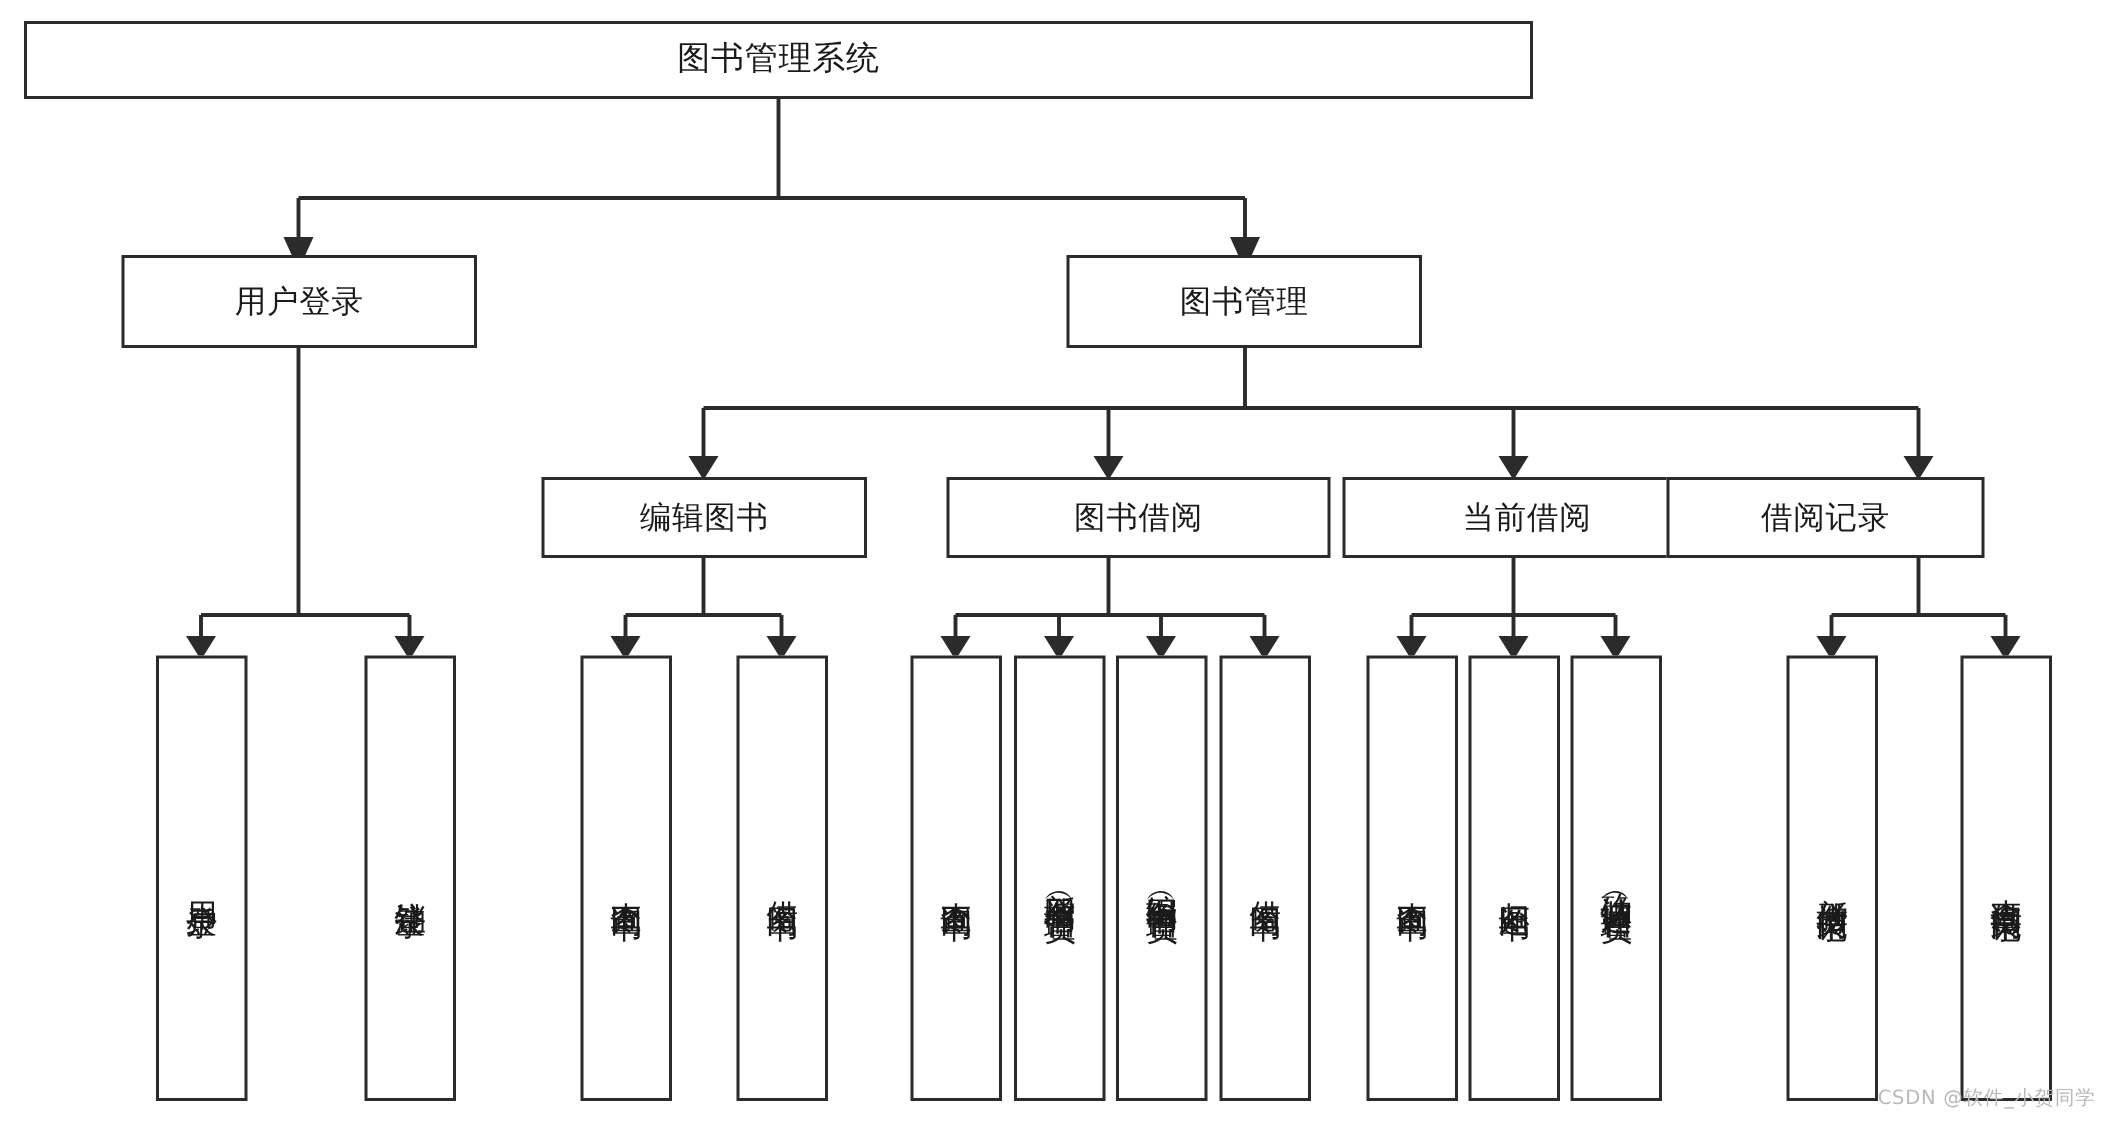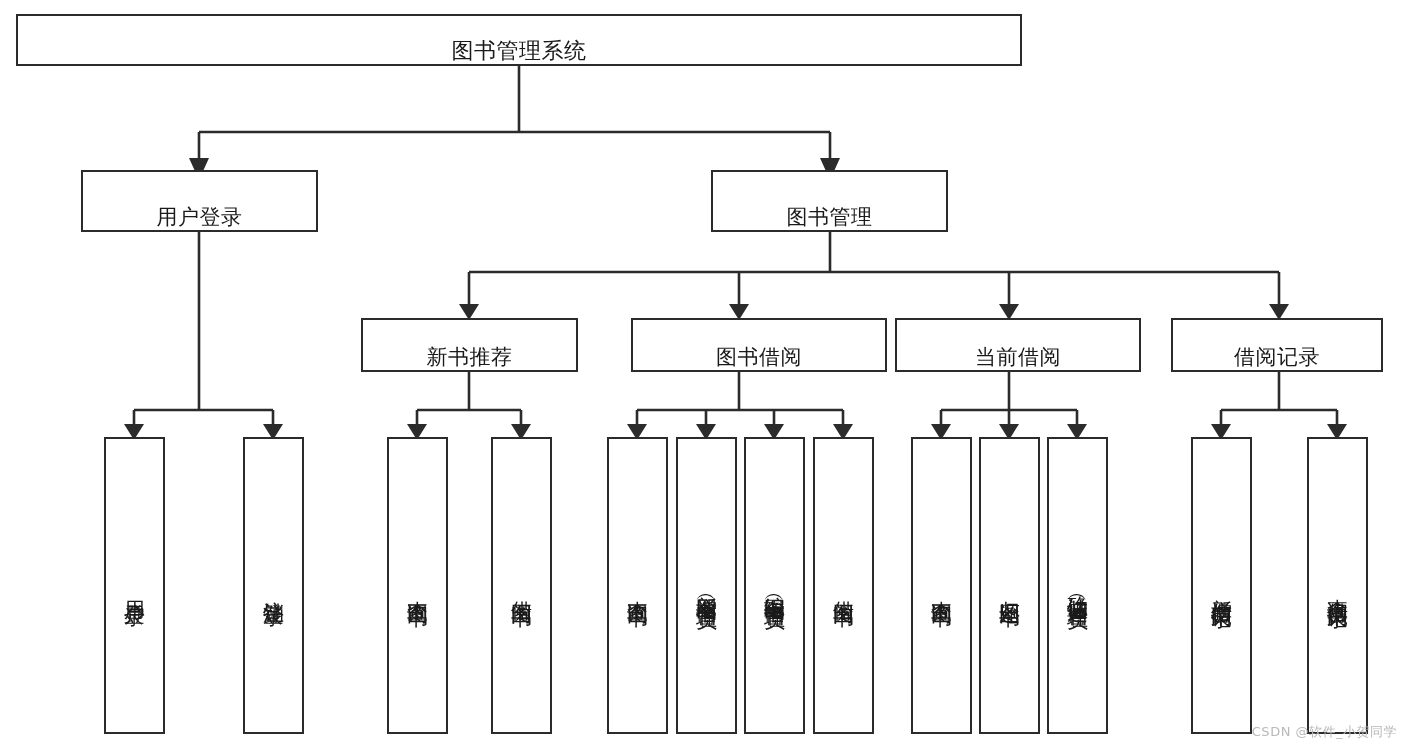--- a/index.html
+++ b/index.html
@@ -25,21 +25,21 @@
     width: 1405px;
     height: 747px;
     pointer-events: none;
   }
   .node {
     position: absolute;
     box-sizing: border-box;
     background: #ffffff;
     border: 2px solid #2b2b2b;
     display: flex;
-    align-items: flex-end;
+    align-items: center;
     justify-content: center;
     color: #1a1a1a;
     z-index: 2;
   }
   .node .label {
     display: block;
     text-align: center;
     line-height: 1.18;
     letter-spacing: 0.5px;
   }
@@ -167,29 +167,29 @@
   </div>
 
   <div class="node horiz" style="left:81px; top:170px; width:237px; height:62px;">
     <span class="label">用户登录</span>
   </div>
   <div class="node horiz" style="left:711px; top:170px; width:237px; height:62px;">
     <span class="label">图书管理</span>
   </div>
 
   <div class="node horiz" style="left:361px; top:318px; width:217px; height:54px;">
-    <span class="label">新书推荐</span>
+    <span class="label">编辑图书</span>
   </div>
   <div class="node horiz" style="left:631px; top:318px; width:256px; height:54px;">
     <span class="label">图书借阅</span>
   </div>
   <div class="node horiz" style="left:859px; top:318px; width:246px; height:54px;margin-left:36px;">
     <span class="label">当前借阅</span>
   </div>
-  <div class="node horiz" style="left:1171px; top:318px; width:212px; height:54px;">
+  <div class="node horiz" style="left:1111px; top:318px; width:212px; height:54px;">
     <span class="label">借阅记录</span>
   </div>
 
   <div class="node vert" style="left:104px; top:437px; width:61px; height:297px;">
     <span class="label">用户登录</span>
   </div>
   <div class="node vert" style="left:243px; top:437px; width:61px; height:297px;">
     <span class="label">注销登录</span>
   </div>
 

